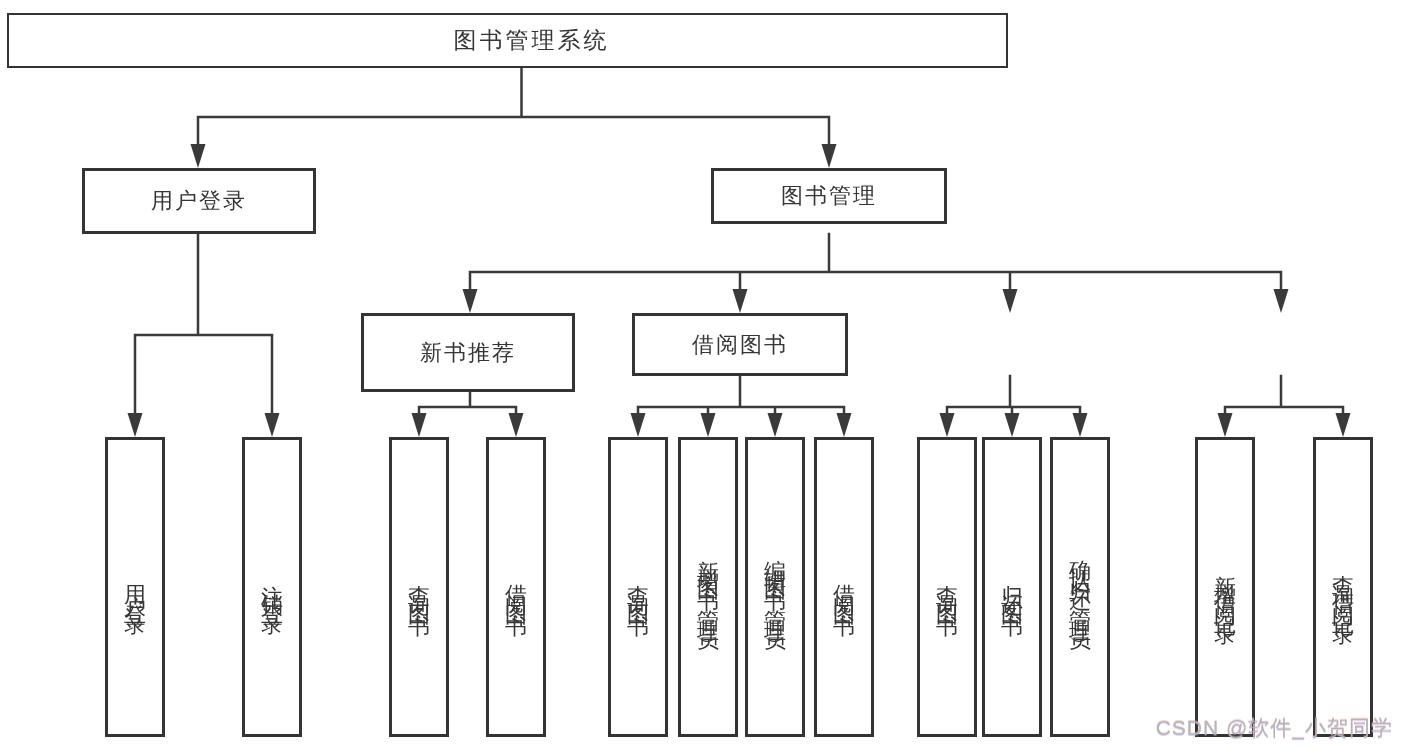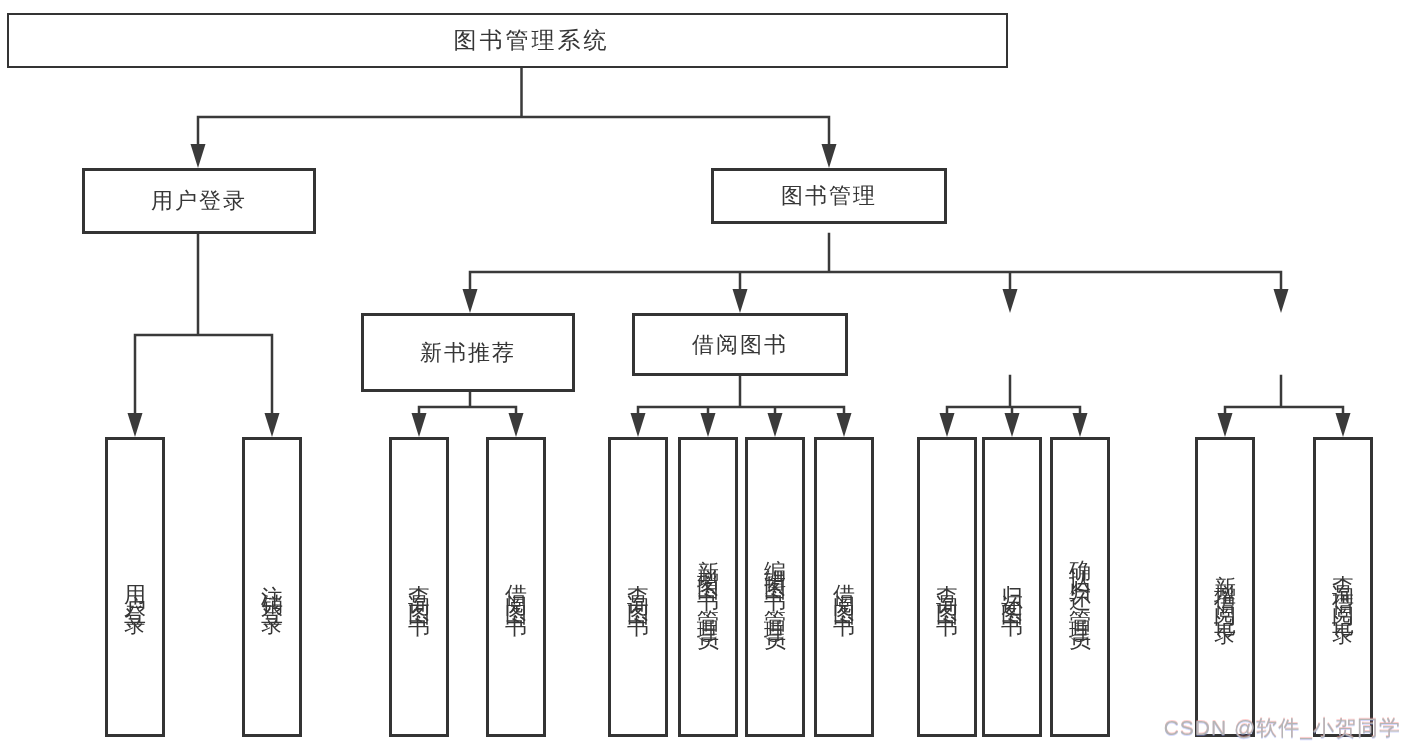--- a/index.html
+++ b/index.html
@@ -8,21 +8,21 @@
   .stage{position:absolute;left:0;top:0;width:1405px;height:747px;background:#ffffff;}
   svg.wires{position:absolute;left:0;top:0;width:1405px;height:747px;}
   .node{position:absolute;box-sizing:border-box;background:#ffffff;
         border:3px solid #343434;color:#363636;
         display:flex;align-items:center;justify-content:center;}
   .h{font-size:22px;letter-spacing:2px;white-space:nowrap;}
   .root{border-width:2.5px;font-size:23px;letter-spacing:3px;}
   .v{top:437px;width:60px;height:300px;}
   .vtext{writing-mode:vertical-rl;text-orientation:mixed;
          font-size:22px;letter-spacing:10px;line-height:1;color:#363636;}
-  .watermark{position:absolute;right:4px;bottom:5px;font-size:21px;letter-spacing:1px;
+  .watermark{position:absolute;right:12px;bottom:5px;font-size:21px;letter-spacing:1px;
              color:#b5b5b5;white-space:nowrap;
              text-shadow:0 -1px 0 rgba(255,150,150,.45),0 1px 0 rgba(150,160,255,.40);}
 </style>
 </head>
 <body>
 
 <div class="stage">
 
   <svg class="wires" viewBox="0 0 1405 747">
     <g stroke="#3a3a3a" stroke-width="2.5" stroke-linecap="square">

